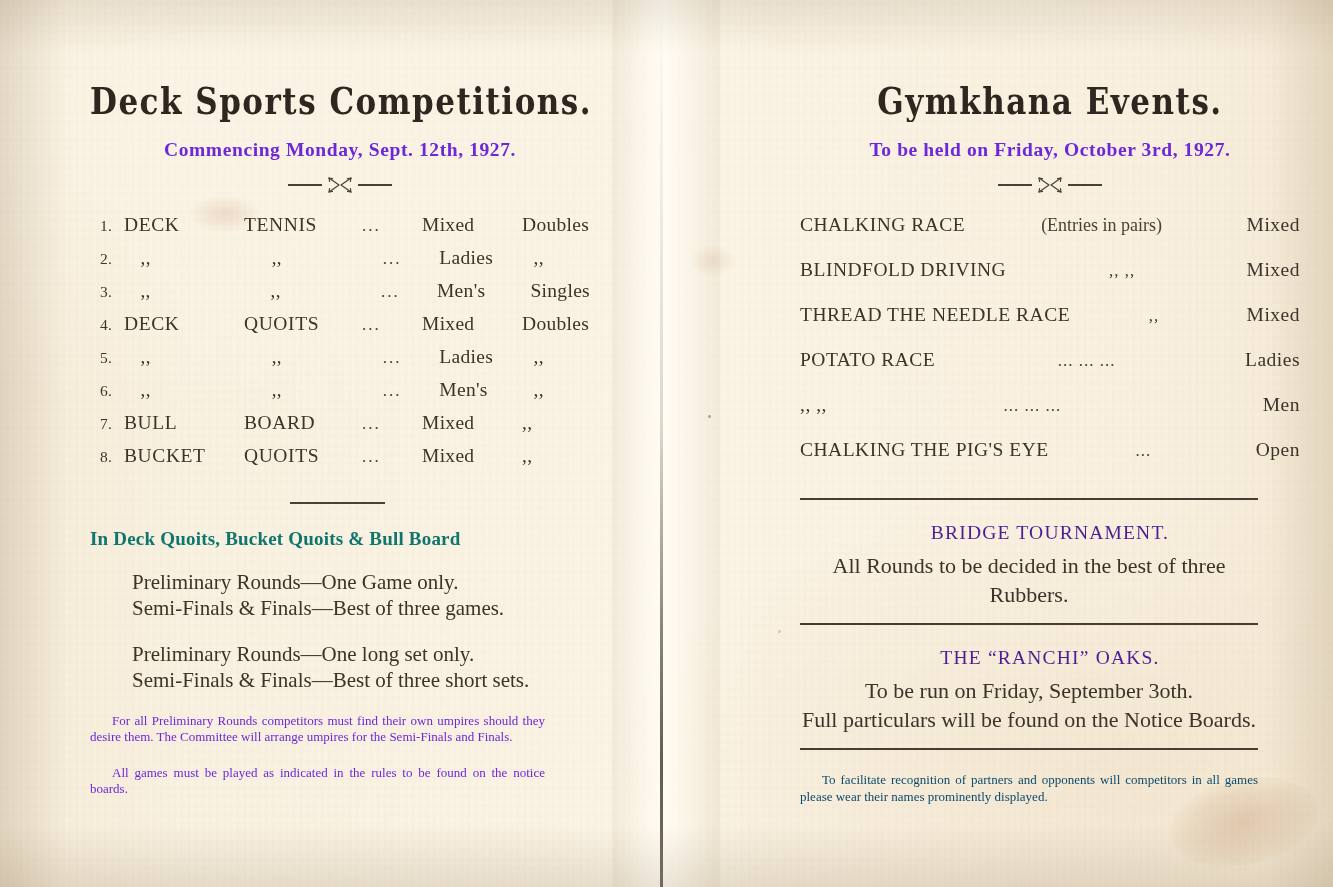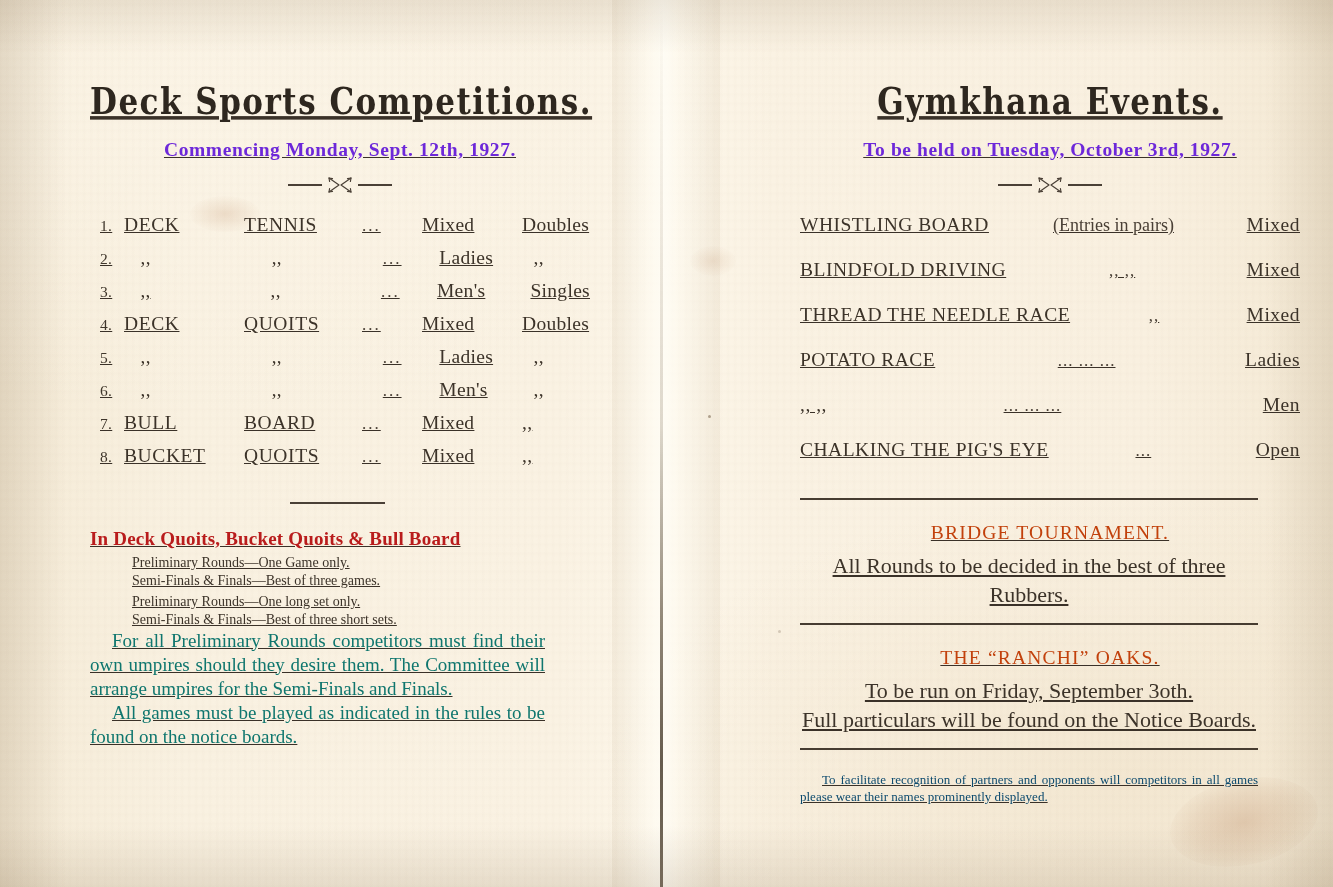--- a/index.html
+++ b/index.html
@@ -101,21 +101,20 @@
     border-radius: 50%;
     background: rgba(90,66,42,.45);
   }
 
   
   .content { position: absolute; inset: 0; }
   .col {
     position: absolute;
     top: 0;
     width: 500px;
-    text-decoration: underline;
   }
   .col-left  { left: 90px; }
   .col-right { left: 800px; }
 
   
   .fraktur {
     text-align: center;
     font-family: "DejaVu Serif", "Liberation Serif", serif;
     font-weight: 700;
     font-size: 31px;
@@ -182,37 +181,38 @@
     height: 2px;
     background: #4a4036;
     margin: 24px 0 0 200px;
   }
 
   
   .bold-head {
     font-weight: 700;
     font-size: 19px;
     letter-spacing: .2px;
-    color: #b91c1c;
+    color: #0f766e;
     margin-top: 24px;
   }
   .bold-head.center { text-align: center; }
   .indented {
     padding-left: 42px;
-    font-size: 14px;
+    font-size: 21px;
     line-height: 1.26;
     color: #3c3329;
-    margin-top: 4px;
+    margin-top: 19px;
   }
   .para {
-    font-size: 19px;
+    font-size: 13px;
     line-height: 1.27;
-    color: #0f766e;
+    color: #6d28d9;
     text-align: justify;
     text-indent: 22px;
+    margin-top: 19px;
     width: 455px;
   }
 
   
   .gymlist { margin-top: 18px; }
   .gymrow {
     display: flex;
     align-items: baseline;
     font-size: 19.5px;
     letter-spacing: .5px;
@@ -228,21 +228,21 @@
   .rule-full {
     width: 458px;
     height: 2px;
     background: #463c31;
     margin-top: 14px;
   }
   .sec-head {
     text-align: center;
     font-size: 19.5px;
     letter-spacing: 1.2px;
-    color: #c2410c;
+    color: #4c1d95;
     margin-top: 22px;
   }
   .sec-body {
     text-align: center;
     font-size: 22px;
     line-height: 1.32;
     color: #3c3329;
     margin-top: 7px;
     width: 458px;
   }
@@ -383,39 +383,39 @@
           <div class="para">All games must be played as indicated in the rules to be found on the notice boards.</div>
         </div>
     </div>
 
     <div class="col col-right" style="top:86px;">
 
       <div class="fraktur">
         <span class="glyph">Gymkhana Events.</span>
       </div>
 
-      <div class="subtitle">To be held on Tuesday, October 3rd, 1927.</div>
+      <div class="subtitle">To be held on Friday, October 3rd, 1927.</div>
 
       <div class="ornament">
         <span class="bar"></span>
         <svg width="30" height="20" viewBox="0 0 30 20">
           <g stroke="#4a4036" stroke-width="1.2" fill="none" stroke-linecap="round">
             <path d="M4 3 L14 10 M16 10 L26 3 M4 17 L14 10 M16 10 L26 17"></path>
             <path d="M4 3 L7.5 3.6 M4 3 L4.6 6.5"></path>
             <path d="M26 3 L22.5 3.6 M26 3 L25.4 6.5"></path>
             <path d="M4 17 L7.5 16.4 M4 17 L4.6 13.5"></path>
             <path d="M26 17 L22.5 16.4 M26 17 L25.4 13.5"></path>
           </g>
         </svg>
         <span class="bar"></span>
       </div>
 
       <div class="gymlist" id="gym-list">
           <div class="gymrow">
-            <span class="name">WHISTLING BOARD</span>
+            <span class="name">CHALKING RACE</span>
             <span class="mid paren">(Entries in pairs)</span>
             <span class="right">Mixed</span>
           </div>
           <div class="gymrow">
             <span class="name">BLINDFOLD DRIVING</span>
             <span class="mid">,,        ,,</span>
             <span class="right">Mixed</span>
           </div>
           <div class="gymrow">
             <span class="name">THREAD THE NEEDLE RACE</span>

